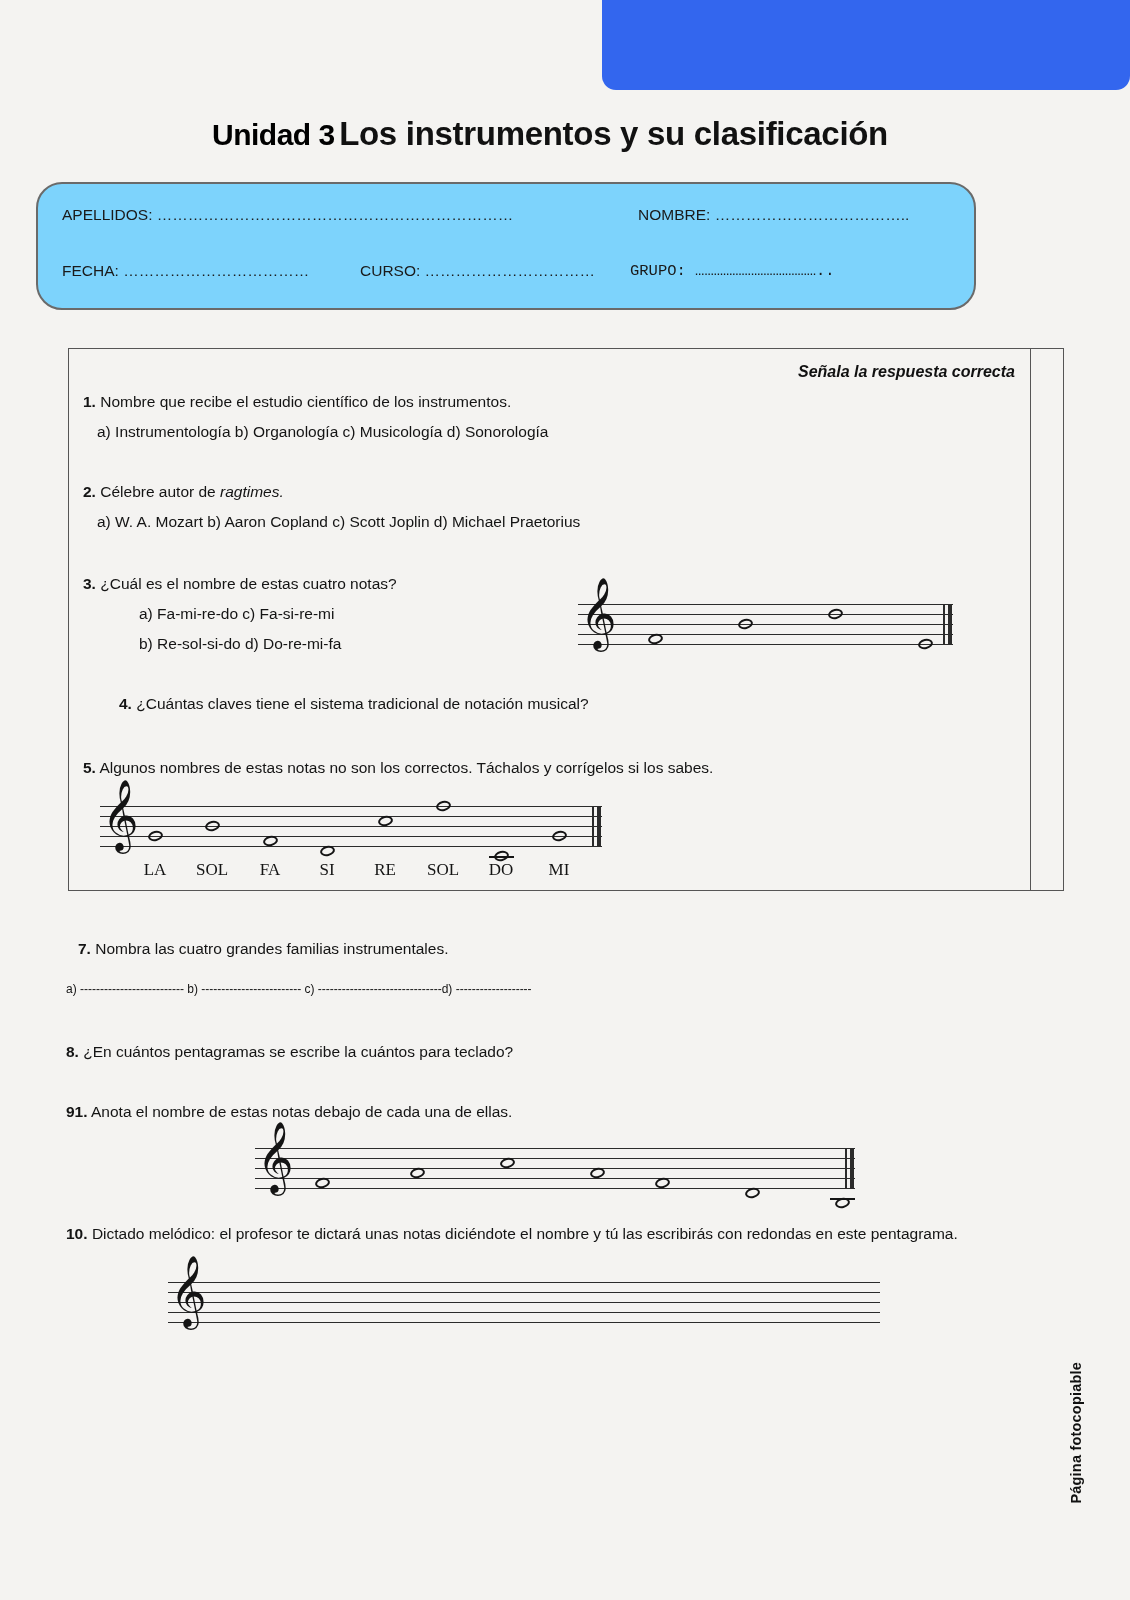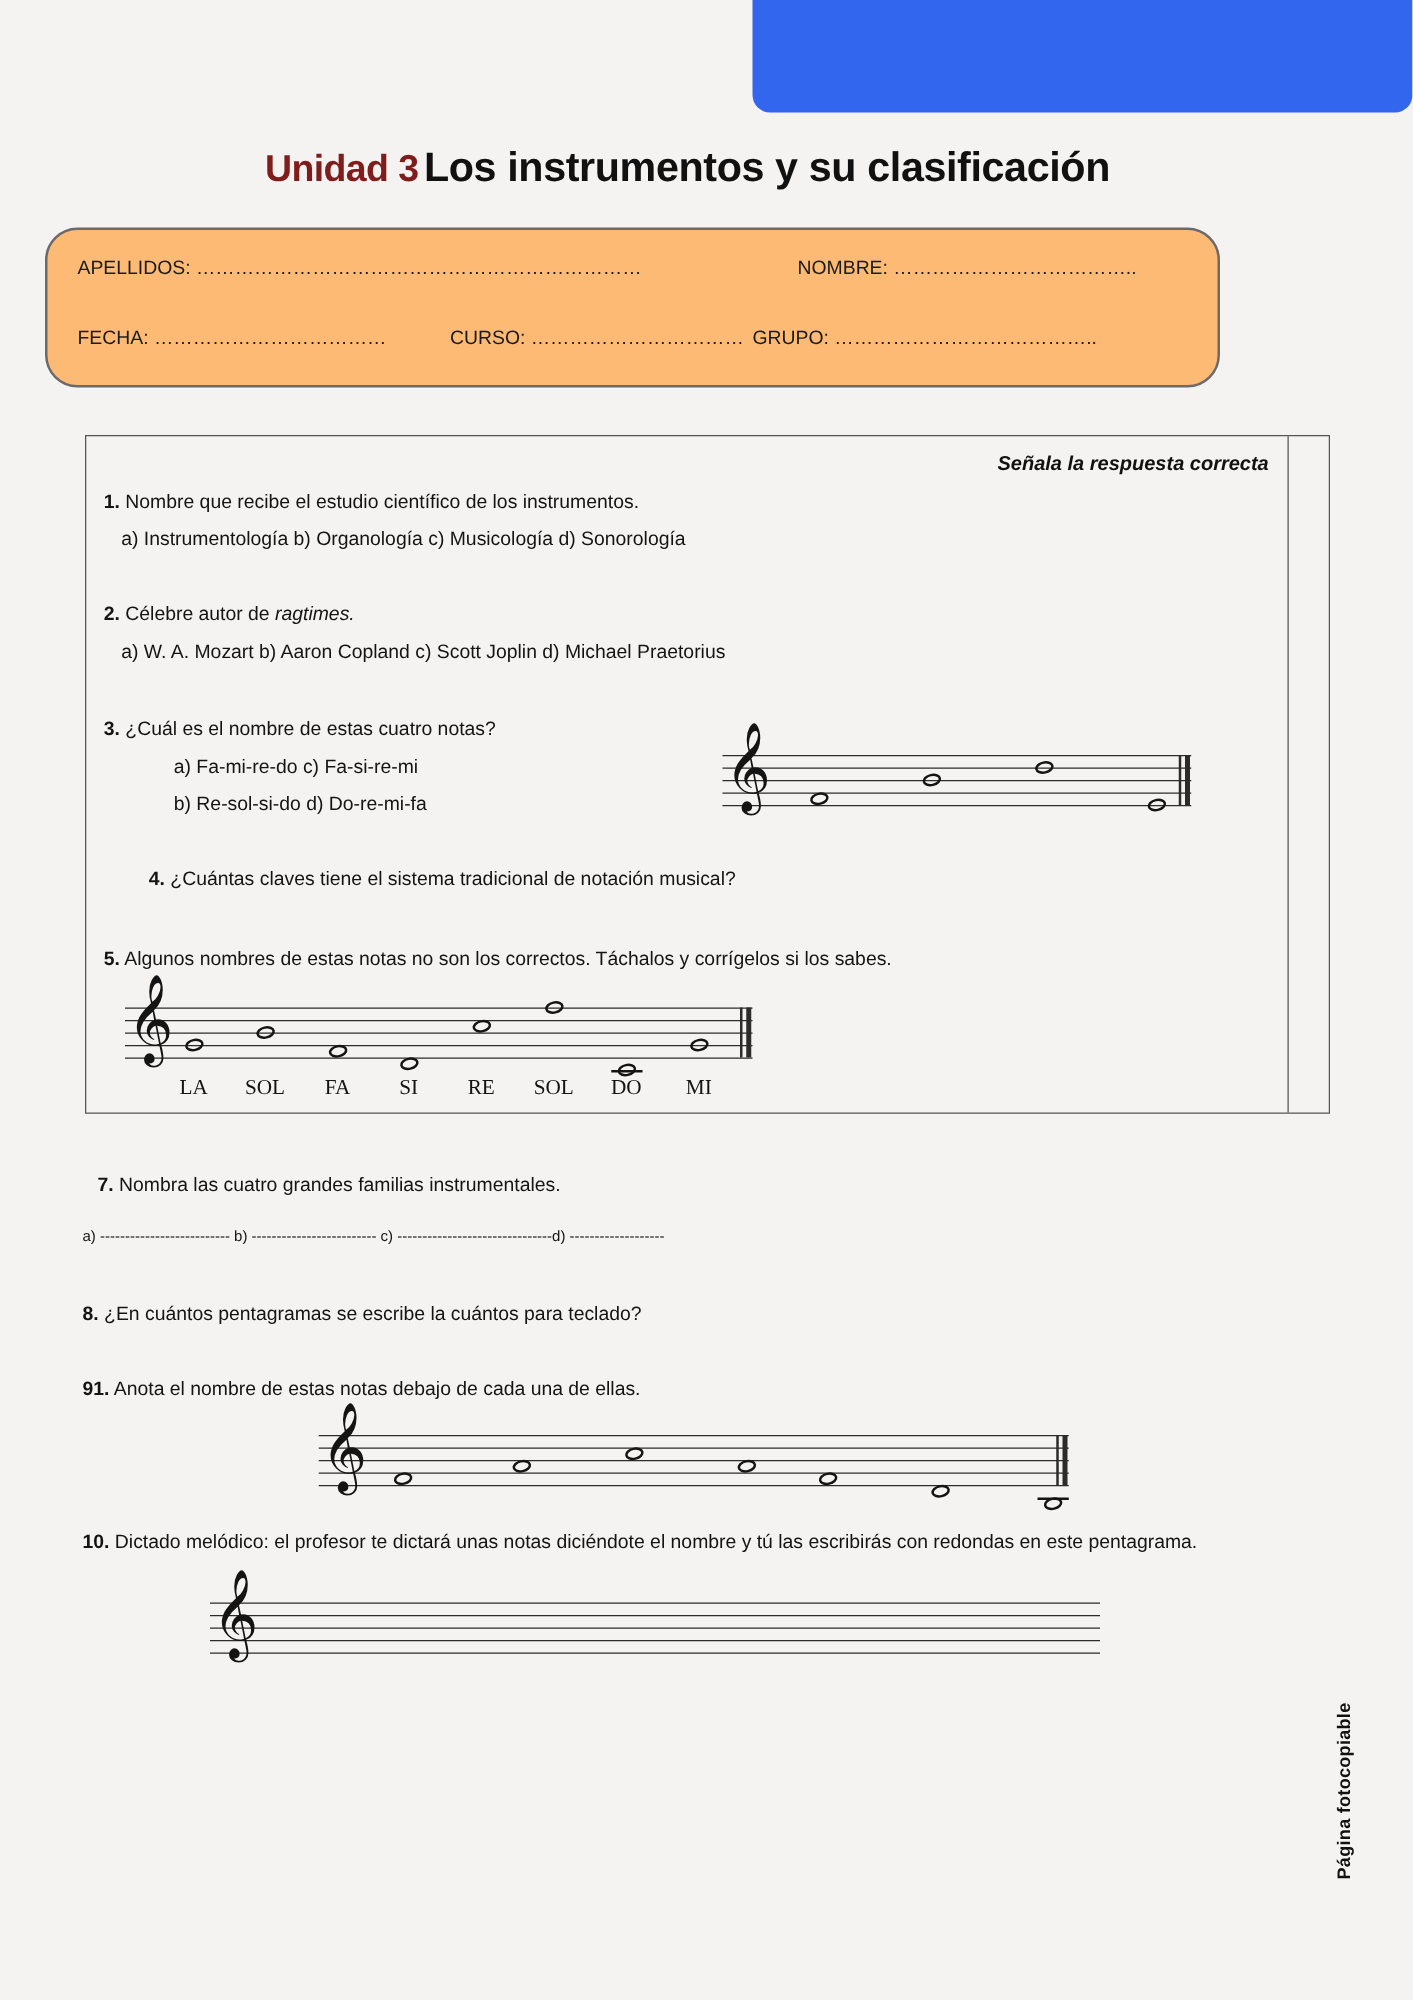--- a/index.html
+++ b/index.html
@@ -31,21 +31,21 @@
   
   .title-row {
     position: absolute;
     top: 115px;
     left: 0;
     width: 1100px;
     text-align: center;
     white-space: nowrap;
   }
   .unidad {
-    color: #7f1d1d;
+    color: #000000;
     font-size: 30px;
     font-weight: bold;
     letter-spacing: -0.5px;
     margin-top: 24px;
   }
   .title-main {
     color: #111;
     font-size: 33px;
     font-weight: bold;
     letter-spacing: -0.3px;
@@ -53,36 +53,36 @@
 
   
   .info-box {
     position: absolute;
     top: 182px;
     left: 36px;
     width: 940px;
     height: 128px;
     border: 2px solid #6a6a6a;
     border-radius: 26px;
-    background: #fdba74;
+    background: #7dd3fc;
     box-sizing: border-box;
   }
   .info-line {
     position: absolute;
     font-size: 15.5px;
     color: #1a1a1a;
     white-space: nowrap;
   }
   .r1 { top: 22px; }
   .r2 { top: 78px; }
   .c-apellidos { left: 24px; }
   .c-nombre    { left: 600px; }
   .c-fecha     { left: 24px; }
   .c-curso     { left: 322px; }
-  .c-grupo     { left: 564px; }
+  .c-grupo     { left: 592px; font-family: Liberation Mono, monospace; }
 
   
   .quiz-panel {
     position: absolute;
     top: 348px;
     left: 68px;
     width: 996px;
     height: 543px;
     border: 1px solid #555;
     background: #f4f3f1;

